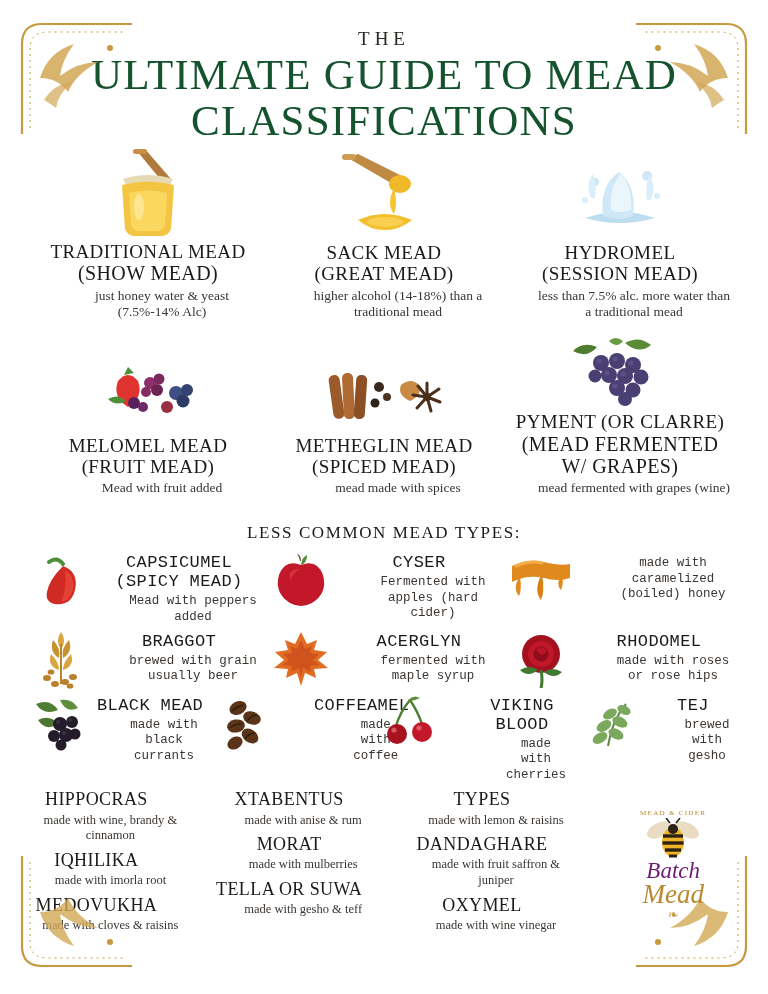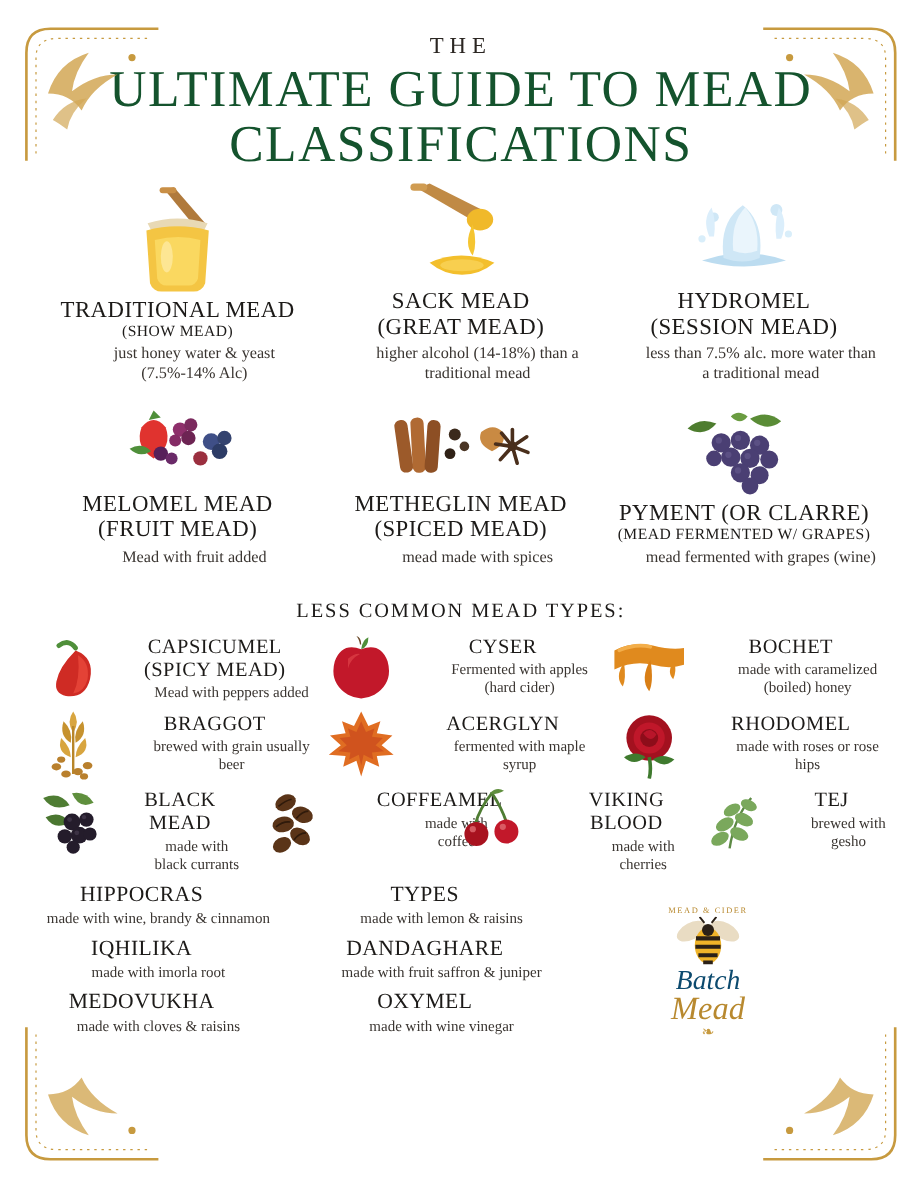--- a/index.html
+++ b/index.html
@@ -69,21 +69,21 @@
     justify-content: center;
     margin-bottom: 4px;
   }
   .art.small { height: 72px; }
   .name {
     font-size: 19px;
     line-height: 1.12;
     letter-spacing: .4px;
     color: #1c1a18;
   }
-  .name .sm { font-size: 13px; }
+  .name .sm { font-size: 20px; }
   .desc {
     font-size: 13.5px;
     line-height: 1.25;
     color: #3a3531;
     margin-top: 3px;
     margin-left: 28px;
   }
 
   
   .lc-heading {
@@ -93,20 +93,21 @@
     color: #1c1a18;
     margin: 26px 0 6px;
   }
 
   
   .lcrow {
     display: flex;
     justify-content: center;
     align-items: flex-start;
     margin-bottom: 2px;
+    font-family: Liberation Mono, monospace;
   }
   .lccell {
     width: 240px;
     display: flex;
     align-items: flex-start;
     gap: 4px;
     padding: 0 4px;
   }
   .lcart {
     width: 66px;
@@ -150,21 +151,21 @@
     font-size: 7px;
     letter-spacing: 1.3px;
     color: #b8892f;
     margin-top: 16px;
   }
   .logo .bee { margin: 1px auto 0; display: block; }
   .logo .lg-brand1 {
     font-family: "Liberation Serif", serif;
     font-style: italic;
     font-size: 23px;
-    color: #0c4a6e;
+    color: #701a75;
     line-height: .95;
     margin-top: -2px;
   }
   .logo .lg-brand2 {
     font-family: "Liberation Serif", serif;
     font-style: italic;
     font-size: 27px;
     color: #b8892f;
     line-height: .95;
   }
@@ -413,21 +414,20 @@
       <div class="lcart">
         <svg width="66" height="52" viewBox="0 0 66 52">
           <path d="M4 12 q16 -8 32 -4 q16 4 26 2 l0 14 q-12 4 -26 0 q-16 -4 -32 4z" fill="#e08a1e"></path>
           <path d="M12 22 q2 14 -1 20 q-7 -8 1 -20z" fill="#e08a1e"></path>
           <path d="M34 20 q3 18 -1 26 q-8 -10 1 -26z" fill="#d97f16"></path>
           <path d="M54 20 q2 10 -1 16 q-6 -6 1 -16z" fill="#e08a1e"></path>
           <path d="M8 12 q14 -6 26 -3" stroke="#f3ae4a" stroke-width="3" fill="none" stroke-linecap="round"></path>
         </svg>
       </div>
       <div class="lctext">
-        <div class="name">BOCHET</div>
         <div class="desc">made with caramelized (boiled) honey</div>
       </div>
     </div>
   </div>
 
   <div class="lcrow">
     <div class="lccell">
       <div class="lcart">
         <svg width="60" height="62" viewBox="0 0 60 62">
           <path d="M30 4 q6 8 0 18 q-6 -10 0 -18z" fill="#d8a53f"></path>
@@ -585,20 +585,34 @@
     <div class="bitem">
       <div class="name">IQHILIKA</div>
       <div class="desc">made with  imorla root</div>
     </div>
     <div class="bitem">
       <div class="name">MEDOVUKHA</div>
       <div class="desc">made with cloves &amp; raisins</div>
     </div>
   </div>
 
+  <div class="bcol">
+    <div class="bitem">
+      <div class="name">XTABENTUS</div>
+      <div class="desc">made with anise &amp; rum</div>
+    </div>
+    <div class="bitem">
+      <div class="name">MORAT</div>
+      <div class="desc">made with mulberries</div>
+    </div>
+    <div class="bitem">
+      <div class="name">TELLA OR SUWA</div>
+      <div class="desc">made with gesho &amp; teff</div>
+    </div>
+  </div>
 
   <div class="bcol">
     <div class="bitem">
       <div class="name">TYPES</div>
       <div class="desc">made with lemon &amp; raisins</div>
     </div>
     <div class="bitem">
       <div class="name">DANDAGHARE</div>
       <div class="desc">made with fruit saffron &amp; juniper</div>
     </div>

